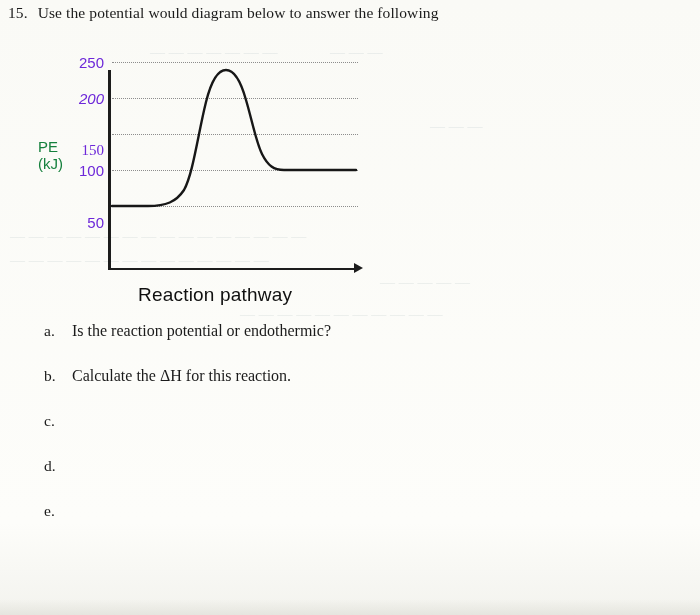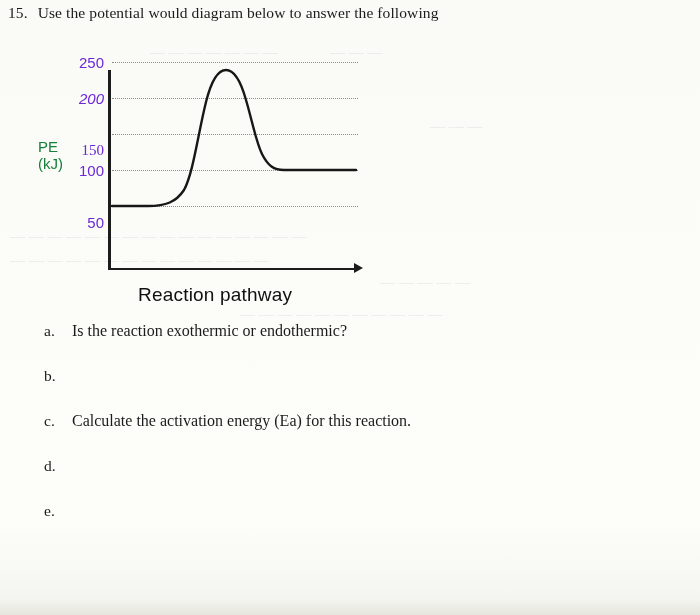--- a/index.html
+++ b/index.html
@@ -210,28 +210,28 @@
              C 238 104 244 108 254 108
              L 326 108" fill="none" stroke="#171717" stroke-width="2.4" stroke-linecap="round" stroke-linejoin="round"></path>
   </svg>
 
   <div class="axis-label-x">Reaction pathway</div>
 </div>
 
 <div class="items">
   <div class="item">
     <span class="lbl">a.</span>
-    <span class="txt">Is the reaction exothermic or endothermic?</span>
+    <span class="txt">Is the reaction potential or endothermic?</span>
   </div>
   <div class="item">
     <span class="lbl">b.</span>
+    <span class="txt">Calculate the ΔH for this reaction.</span>
   </div>
   <div class="item">
     <span class="lbl">c.</span>
-    <span class="txt">Calculate the activation energy (Ea) for this reaction.</span>
   </div>
   <div class="item">
     <span class="lbl">d.</span>
   </div>
   <div class="item">
     <span class="lbl">e.</span>
   </div>
 </div>
 
 </body></html>

